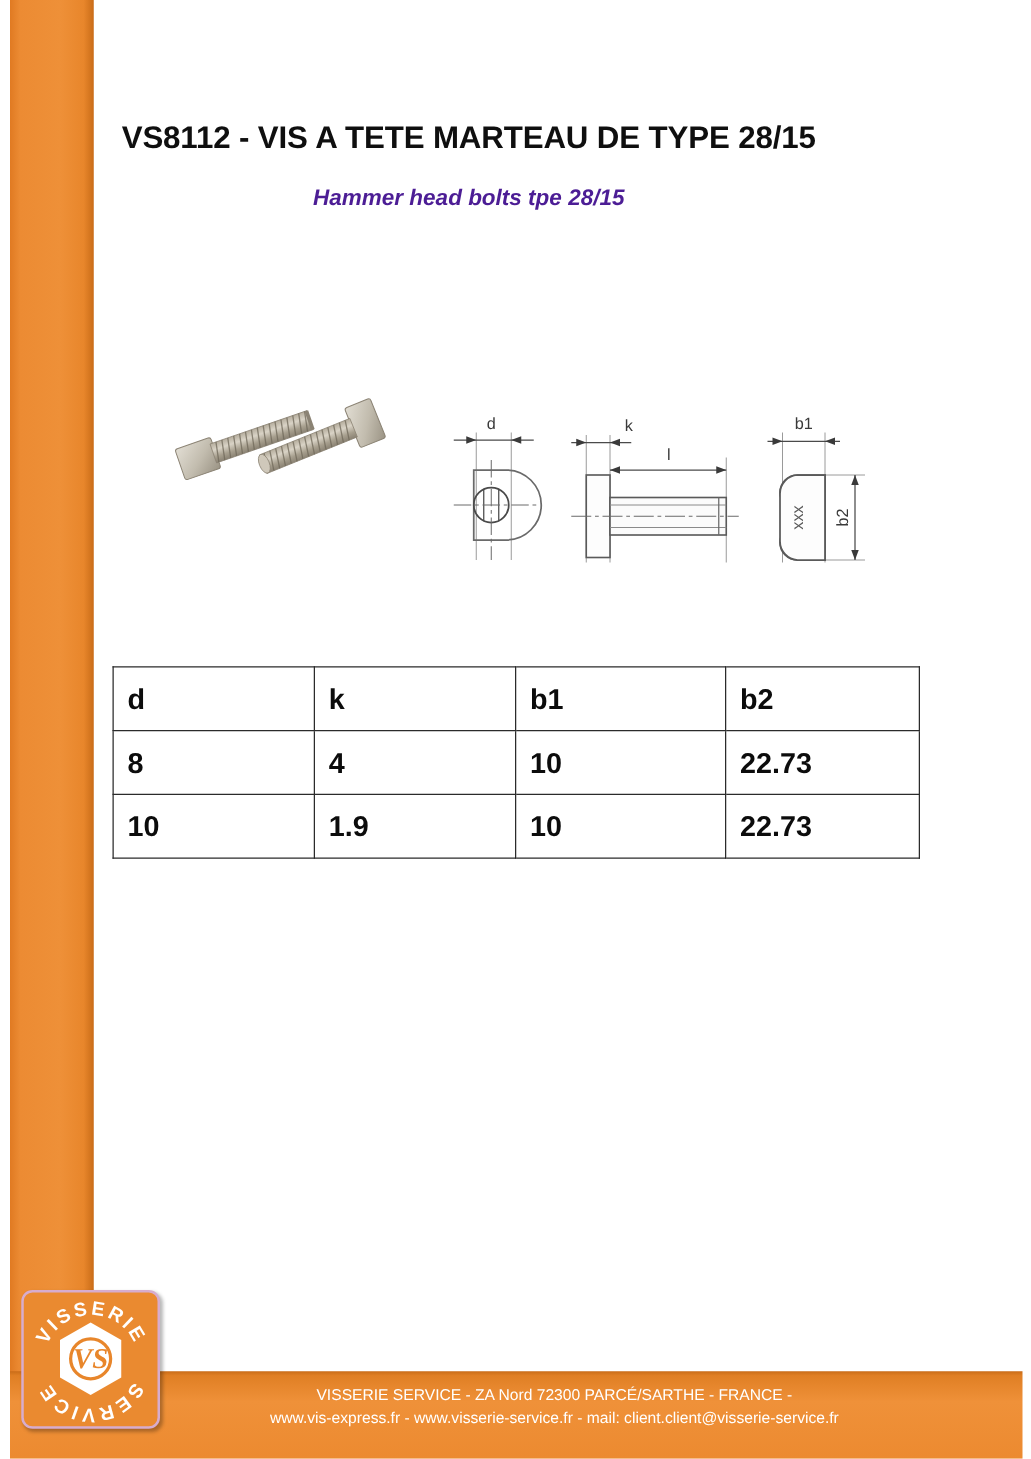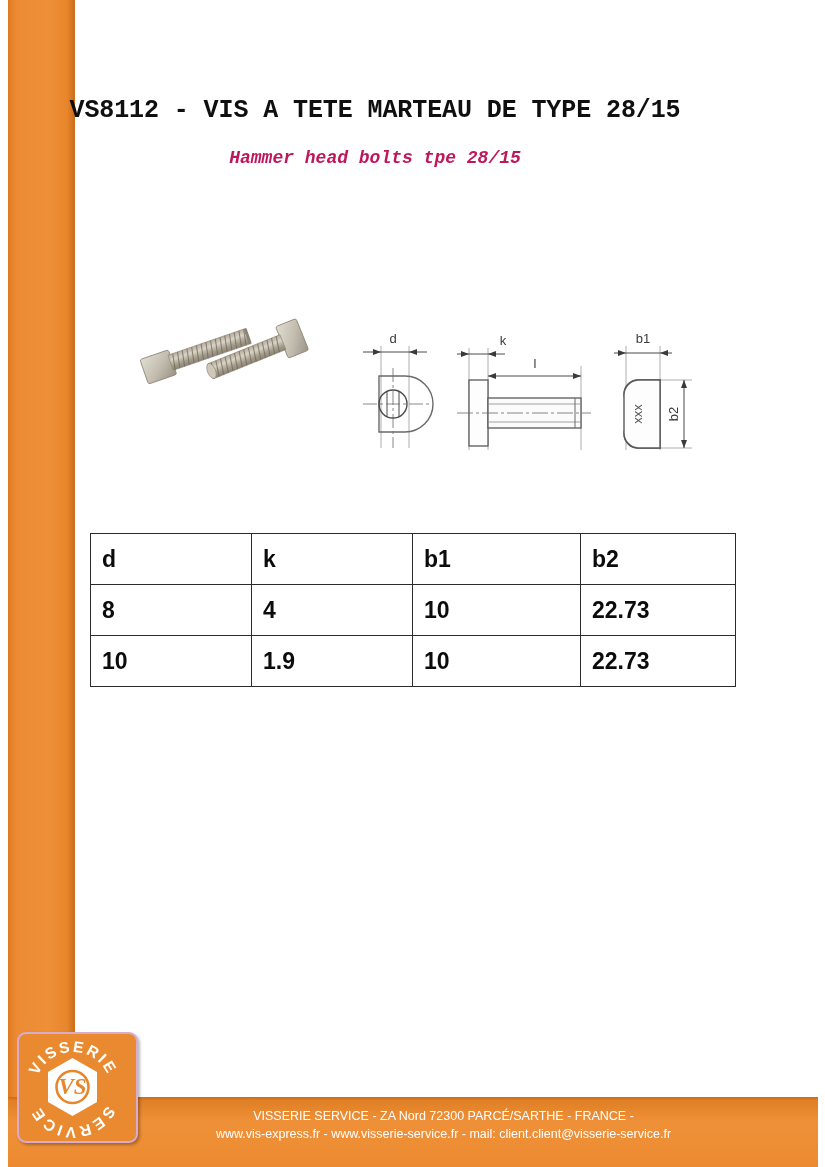--- a/index.html
+++ b/index.html
@@ -31,56 +31,55 @@
     width: 810px;
     height: 70px;
     background: linear-gradient(to bottom, #c96c18 0%, #e07f24 5%, #ef9139 35%, #ec8a30 100%);
   }
 
   
   .logo {
     position: absolute;
     left: 17px;
     top: 1032px;
-    width: 121px;
+    width: 111px;
     height: 111px;
     background: #ea8a30;
     border: 2px solid #d7accd;
     border-radius: 9px;
     box-sizing: border-box;
     box-shadow: 2px 2px 3px rgba(0,0,0,0.28);
   }
   .logo svg { display: block; }
   .title-block {
     position: absolute;
     left: 45px;
     top: 98px;
     width: 660px;
     text-align: center;
-    font-family: Liberation Mono, monospace;
   }
   .title-line {
     font-size: 25px;
     font-weight: bold;
     color: #0f0f0f;
     letter-spacing: -0.1px;
     line-height: 1.0;
   }
   .title-line2 {
     font-size: 25px;
     font-weight: bold;
     color: #0f0f0f;
     margin-top: 29px;
     line-height: 1.0;
   }
   .subtitle {
     font-size: 18px;
     font-style: italic;
     font-weight: bold;
-    color: #be185d;
+    color: #4c1d95;
     margin-top: 26px;
     line-height: 1.0;
   }
 
   
   .figures {
     position: absolute;
     left: 75px;
     top: 290px;
     width: 750px;

